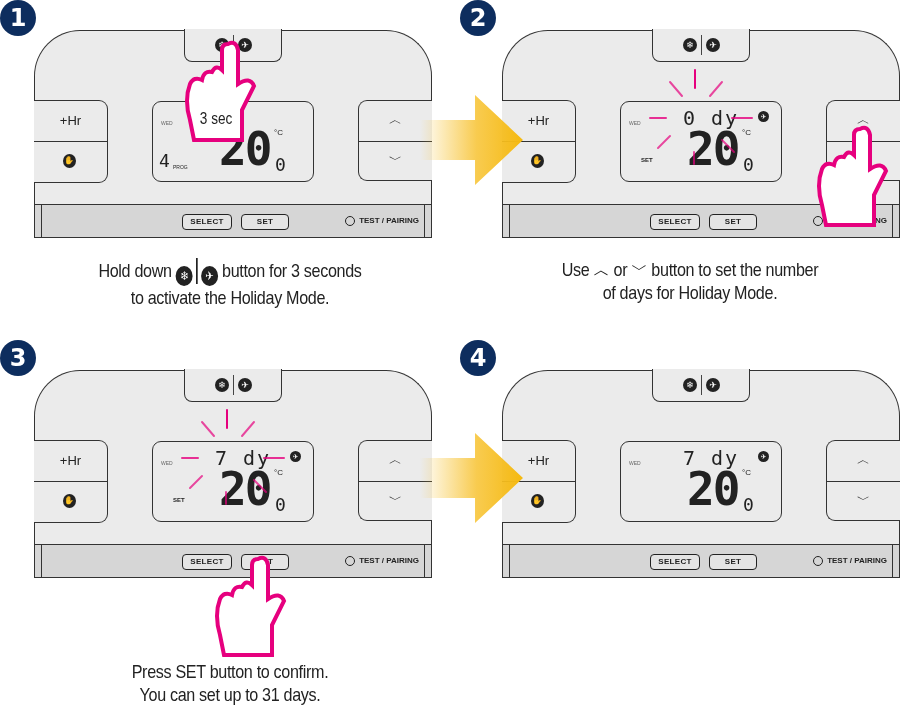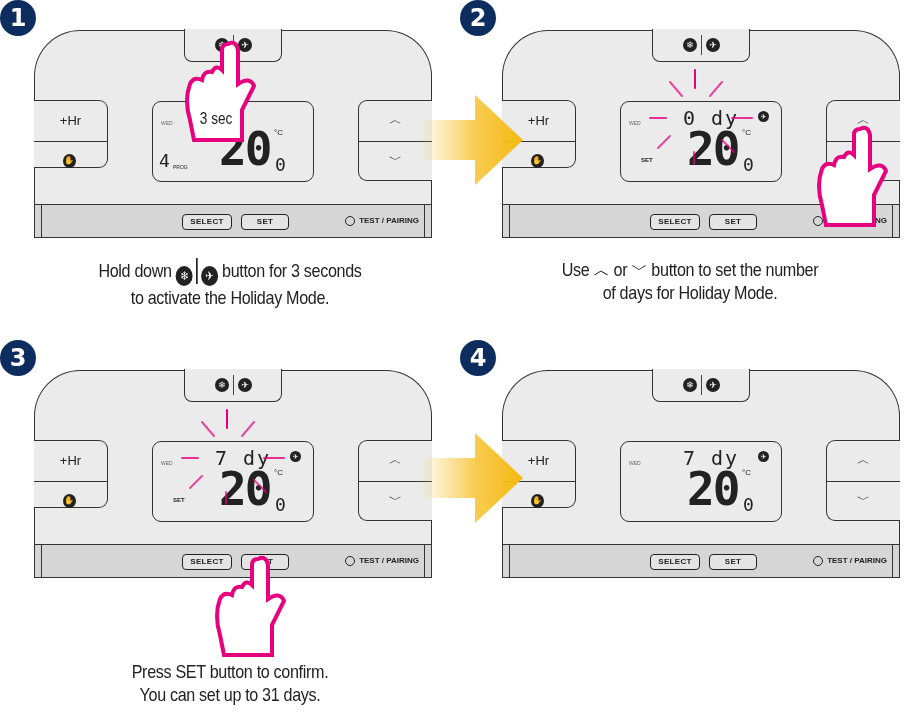--- a/index.html
+++ b/index.html
@@ -22,21 +22,21 @@
   .pairing { position:absolute; right:12px; top:9px; font-size:8px; font-weight:bold; color:#222; line-height:14px; }
   .pairing .dot { display:inline-block; width:8px; height:8px; border:1px solid #222; border-radius:50%; vertical-align:middle; margin-right:4px; }
 
   .top-btn { position:absolute; left:150px; top:-1px; width:98px; height:33px; background:#ebebeb; border:1.5px solid #333;
     border-top:none; border-radius:0 0 8px 8px; box-sizing:border-box; }
   .top-btn .ic { position:absolute; top:9px; width:14px; height:14px; border-radius:50%; background:#222; color:#fff; font-size:9px; line-height:14px; text-align:center; }
   .top-btn .snow { left:30px; }
   .top-btn .plane { left:53px; }
   .top-btn .sep { position:absolute; left:48px; top:6px; width:1px; height:20px; background:#444; }
 
-  .left-btn { position:absolute; left:0; top:70px; width:74px; height:68px; border:1.5px solid #333; border-left:none; border-radius:0 9px 9px 0; box-sizing:border-box; background:#ebebeb; }
+  .left-btn { position:absolute; left:0; top:70px; width:74px; height:83px; border:1.5px solid #333; border-left:none; border-radius:0 9px 9px 0; box-sizing:border-box; background:#ebebeb; }
   .left-btn .div { position:absolute; left:0; right:0; top:40px; border-top:1.5px solid #333; }
   .left-btn .hr { position:absolute; left:0; right:0; top:12px; text-align:center; font-size:13px; color:#222; }
   .left-btn .hand { position:absolute; left:29px; top:53px; width:13px; height:14px; border-radius:50%; background:#222; color:#fff; font-size:8px; text-align:center; line-height:14px; }
 
   .right-btn { position:absolute; right:0; top:70px; width:74px; height:81px; border:1.5px solid #333; border-right:none; border-radius:9px 0 0 9px; box-sizing:border-box; background:#ebebeb; }
   .right-btn .div { position:absolute; left:0; right:0; top:40px; border-top:1.5px solid #333; }
   .right-btn .up, .right-btn .down { position:absolute; left:0; right:0; text-align:center; font-size:13px; color:#333; }
   .right-btn .up { top:10px; }
   .right-btn .down { top:50px; }
 

